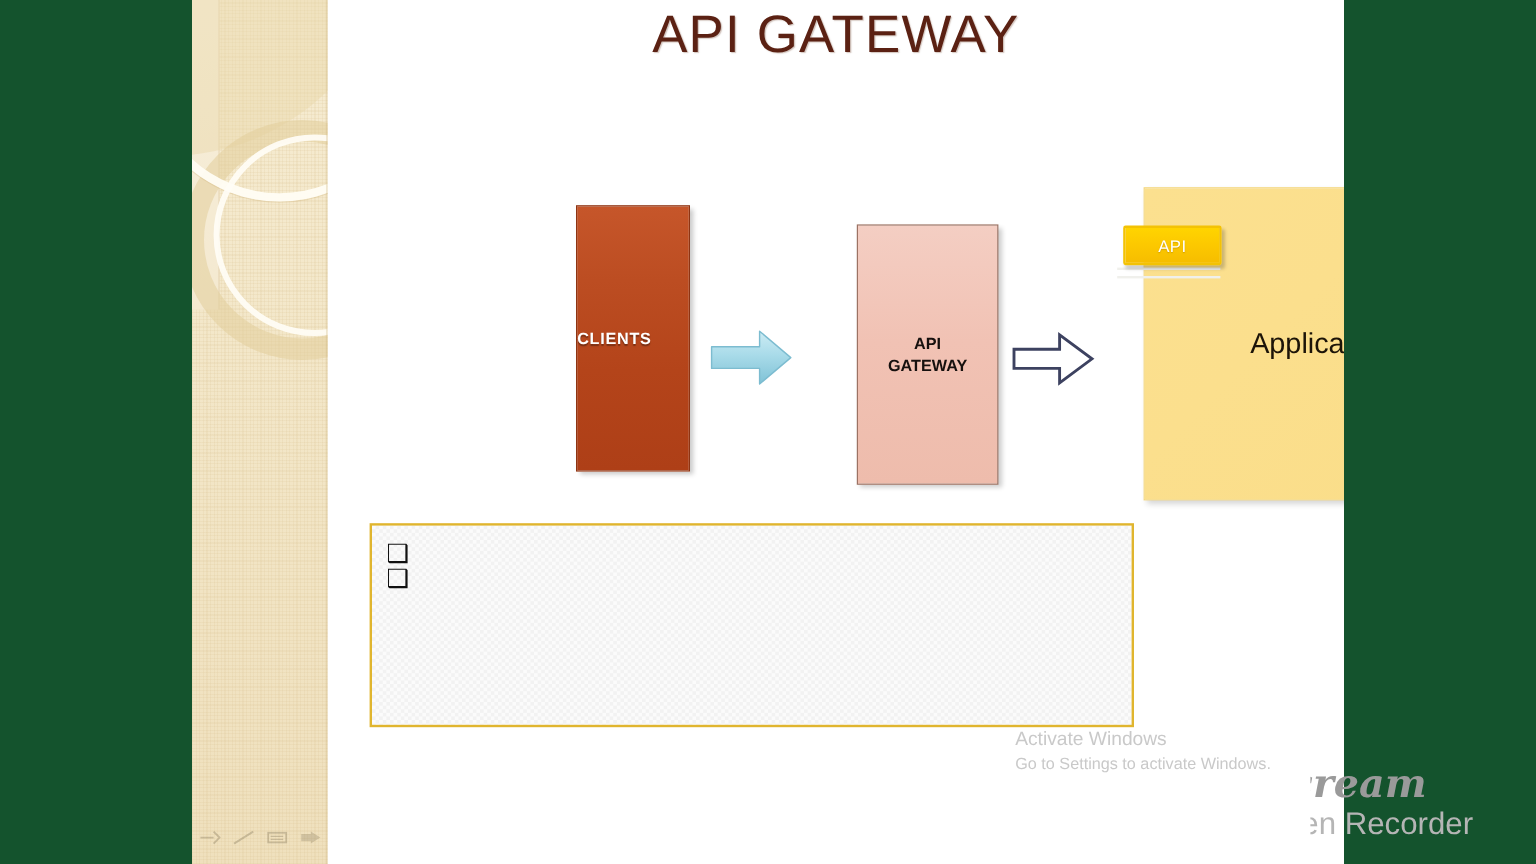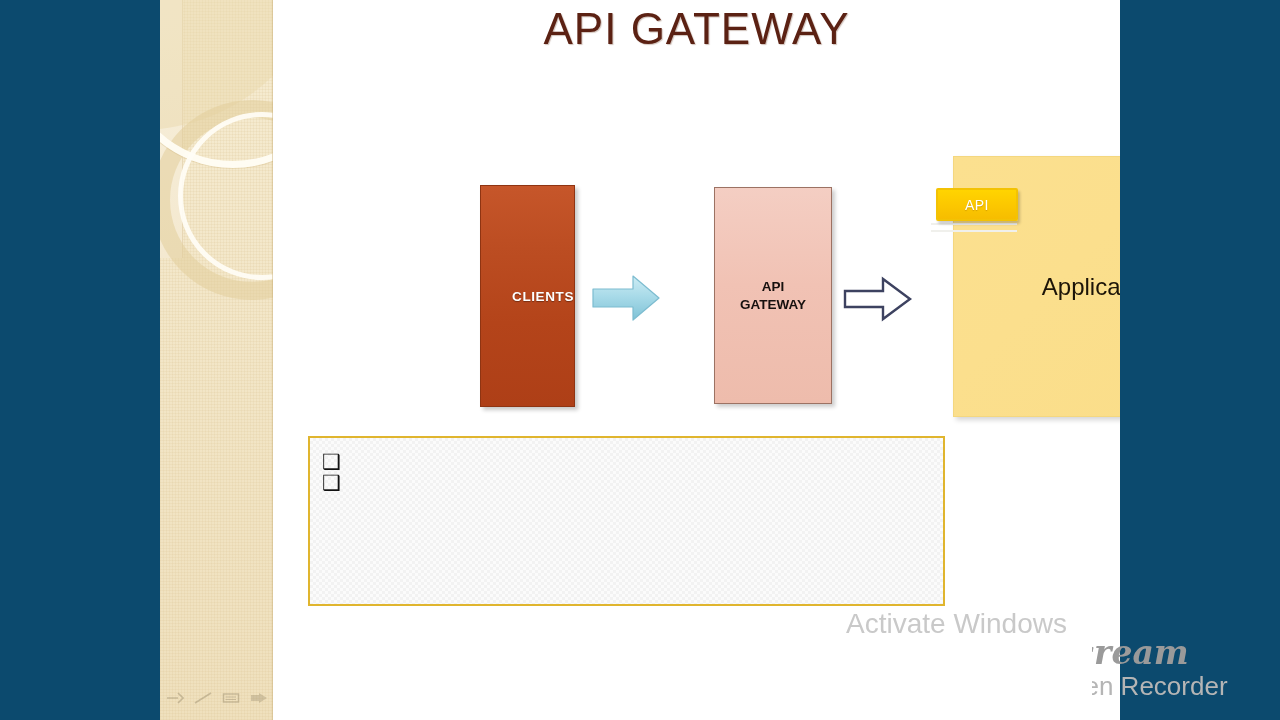--- a/index.html
+++ b/index.html
@@ -12,21 +12,21 @@
     width: 1280px;
     height: 720px;
     overflow: hidden;
     font-family: "Liberation Sans", sans-serif;
   }
 
   #stage {
     position: relative;
     width: 1280px;
     height: 720px;
-    background: #0c4a6e;
+    background: #14532d;
   }
 
   
   #slide {
     position: absolute;
     left: 160px;
     top: 0;
     width: 960px;
     height: 720px;
     background: #ffffff;
@@ -117,26 +117,26 @@
     text-shadow: 1px 1px 1px rgba(120,80,60,.35);
     white-space: nowrap;
   }
 
   
   #diagram { position: absolute; left: 113px; top: 0; width: 847px; height: 720px; }
 
   .box { position: absolute; box-sizing: border-box; }
 
   #clients-box {
-    left: 207px; top: 185px;
+    left: 207px; top: 171px;
     width: 95px; height: 222px;
     background: linear-gradient(180deg, #c6562a 0%, #bc4d22 28%, #b4441a 62%, #ae3f17 100%);
     border: 1px solid #8f3412;
     box-shadow: 3px 3px 4px rgba(0,0,0,.22);
-    display: flex; align-items: center; justify-content: flex-end;
+    display: flex; align-items: center; justify-content: flex-start;
   }
   #clients-box .boxlabel {
     color: #ffffff;
     font-size: 13.5px;
     font-weight: bold;
     letter-spacing: .6px;
     text-shadow: 0 1px 1px rgba(0,0,0,.35);
   }
 
   #gateway-box {
@@ -233,21 +233,21 @@
 
   
   #activate-windows {
     position: absolute;
     left: 846px;
     top: 608px;
     width: 300px;
     color: #c9c9c9;
     pointer-events: none;
   }
-  #activate-windows .aw-title { font-size: 28px; line-height: 1.15; color: #c9c9c9; }
+  #activate-windows .aw-title { font-size: 16px; line-height: 1.15; color: #c9c9c9; }
   #activate-windows .aw-sub { font-size: 13.5px; line-height: 1.35; color: #c9c9c9; margin-top: 2px; }
 
   #recorder-watermark {
     position: absolute;
     left: 1092px;
     top: 636px;
     width: 188px;
     text-align: left;
     pointer-events: none;
     overflow: hidden;
@@ -364,20 +364,21 @@
         <li>
           <span class="bullet-mark">❑</span>
         </li>
       </ul>
     </div>
 
   </div>
 
   <div id="activate-windows">
     <div class="aw-title">Activate Windows</div>
+    <div class="aw-sub">Go to Settings to activate Windows.</div>
   </div>
 
   <div id="recorder-watermark">
     <div class="rw-brand">cream</div>
     <div class="rw-sub">een Recorder</div>
   </div>
 
 </div>
 
 </body></html>

